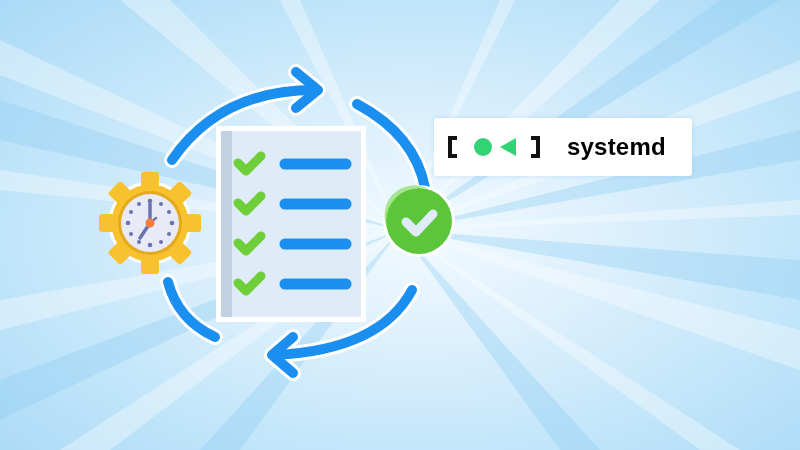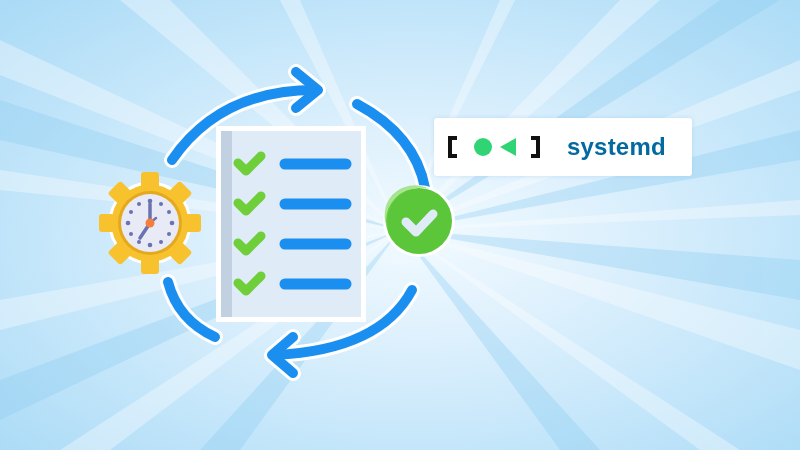--- a/index.html
+++ b/index.html
@@ -12,21 +12,21 @@
   .badge { position: absolute; left: 434px; top: 118px; width: 258px; height: 58px;
            background: #ffffff; border-radius: 3px;
            display: flex; align-items: center; box-shadow: 0 0 4px rgba(140,190,230,0.4); }
   .logo { display: flex; align-items: center; margin-left: 14px; }
   .bracket { width: 9px; height: 22px; border: 4px solid #111; box-sizing: border-box; }
   .bracket.left { border-right: none; }
   .bracket.right { border-left: none; }
   .dot { width: 18px; height: 18px; border-radius: 50%; margin-left: 17px; }
   .tri { width: 0; height: 0; border-top: 9px solid transparent; border-bottom: 9px solid transparent;
          border-right-width: 16px; border-right-style: solid; margin-left: 8px; margin-right: 15px; }
-  .name { font-weight: bold; font-size: 24px; color: #0369a1; margin-left: 27px; letter-spacing: 0.2px; }
+  .name { font-weight: bold; font-size: 24px; color: #000000; margin-left: 27px; letter-spacing: 0.2px; }
 </style>
 </head>
 <body>
 
 <div class="bg"></div>
 
 <svg class="rays" viewBox="0 0 800 450">
   <g fill="#ffffff" opacity="0.35">
     <polygon points="400,230 0,40 0,75"></polygon>
     <polygon points="400,230 0,170 0,190"></polygon>

